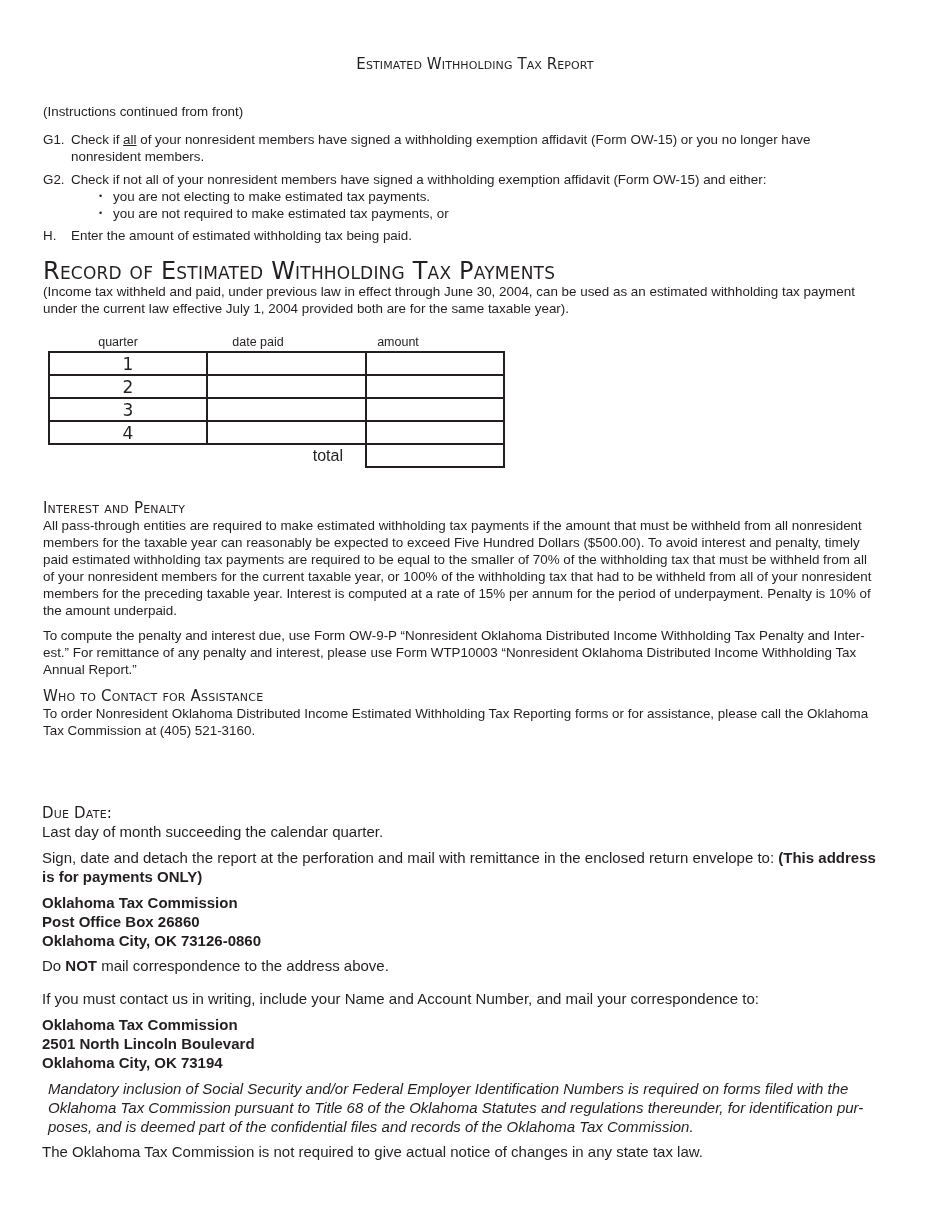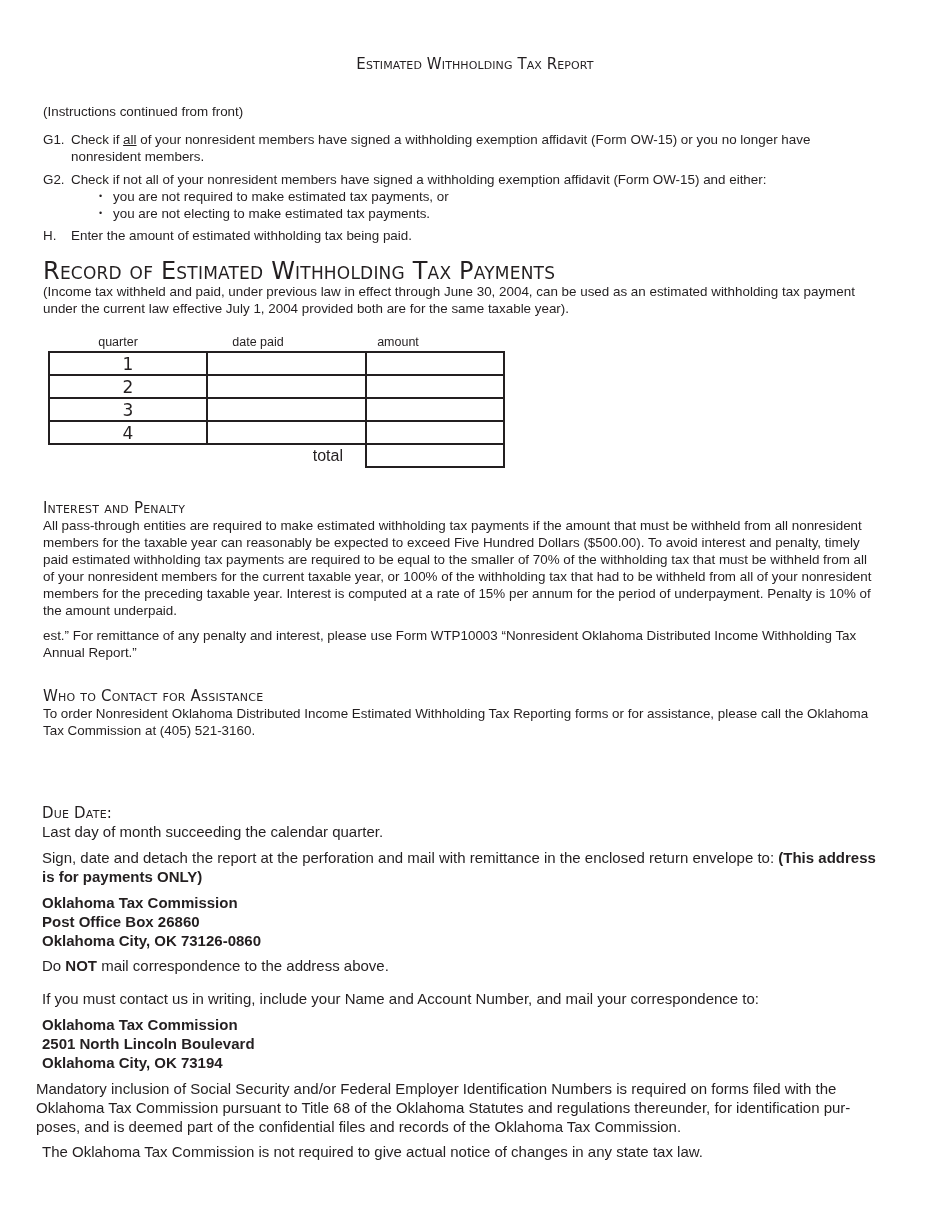--- a/index.html
+++ b/index.html
@@ -45,22 +45,22 @@
 
 <div class="abs body13" style="left:43px; top:103px;">(Instructions continued from front)</div>
 
 <div class="abs body13" style="left:43px; top:131px; width:880px;">
   <div><span class="label">G1.</span><span>Check if </span><u>all</u><span> of your nonresident members have signed a withholding exemption affidavit (Form OW-15) or you no longer have</span></div>
   <div class="indent">nonresident members.</div>
 </div>
 
 <div class="abs body13" style="left:43px; top:171px; width:880px;">
   <div><span class="label">G2.</span><span>Check if not all of your nonresident members have signed a withholding exemption affidavit (Form OW-15) and either:</span></div>
+  <div class="bullet"><span>you are not electing to make estimated tax payments.</span></div>
   <div class="bullet"><span>you are not required to make estimated tax payments, or</span></div>
-  <div class="bullet"><span>you are not electing to make estimated tax payments.</span></div>
 </div>
 
 <div class="abs body13" style="left:43px; top:227px; width:880px;">
   <span class="label">H.</span><span>Enter the amount of estimated withholding tax being paid.</span>
 </div>
 
 <div class="abs sec-head big" style="left:43px; top:260px;">Record of Estimated Withholding Tax Payments</div>
 <div class="abs body13" style="left:43px; top:283px; width:880px;">
   <div>(Income tax withheld and paid, under previous law in effect through June 30, 2004, can be used as an estimated withholding tax payment</div>
   <div>under the current law effective July 1, 2004 provided both are for the same taxable year).</div>
@@ -103,20 +103,21 @@
 <div class="abs sec-head mid" style="left:43px; top:499px;">Interest and Penalty</div>
 <div class="abs body13" style="left:43px; top:517px; width:880px;">
   <div>All pass-through entities are required to make estimated withholding tax payments if the amount that must be withheld from all nonresident</div>
   <div>members for the taxable year can reasonably be expected to exceed Five Hundred Dollars ($500.00). To avoid interest and penalty, timely</div>
   <div>paid estimated withholding tax payments are required to be equal to the smaller of 70% of the withholding tax that must be withheld from all</div>
   <div>of your nonresident members for the current taxable year, or 100% of the withholding tax that had to be withheld from all of your nonresident</div>
   <div>members for the preceding taxable year. Interest is computed at a rate of 15% per annum for the period of underpayment. Penalty is 10% of</div>
   <div>the amount underpaid.</div>
 </div>
 <div class="abs body13" style="left:43px; top:627px; width:880px;">
+  <div>To compute the penalty and interest due, use Form OW-9-P “Nonresident Oklahoma Distributed Income Withholding Tax Penalty and Inter-</div>
   <div>est.” For remittance of any penalty and interest, please use Form WTP10003 “Nonresident Oklahoma Distributed Income Withholding Tax</div>
   <div>Annual Report.”</div>
 </div>
 
 <div class="abs sec-head mid" style="left:43px; top:687px;">Who to Contact for Assistance</div>
 <div class="abs body13" style="left:43px; top:705px; width:880px;">
   <div>To order Nonresident Oklahoma Distributed Income Estimated Withholding Tax Reporting forms or for assistance, please call the Oklahoma</div>
   <div>Tax Commission at (405) 521-3160.</div>
 </div>
 
@@ -138,19 +139,19 @@
 </div>
 
 <div class="abs body15" style="left:42px; top:989px;">If you must contact us in writing, include your Name and Account Number, and mail your correspondence to:</div>
 
 <div class="abs body15" style="left:42px; top:1015px; font-weight:bold;">
   <div>Oklahoma Tax Commission</div>
   <div>2501 North Lincoln Boulevard</div>
   <div>Oklahoma City, OK 73194</div>
 </div>
 
-<div class="abs body15" style="left:36px; top:1079px; width:880px;">
+<div class="abs body15" style="left:48px; top:1079px; width:880px;font-style:italic;">
   <div>Mandatory inclusion of Social Security and/or Federal Employer Identification Numbers is required on forms filed with the</div>
   <div>Oklahoma Tax Commission pursuant to Title 68 of the Oklahoma Statutes and regulations thereunder, for identification pur-</div>
   <div>poses, and is deemed part of the confidential files and records of the Oklahoma  Tax Commission.</div>
 </div>
 
 <div class="abs body15" style="left:42px; top:1142px;">The Oklahoma Tax Commission is not required to give actual notice of changes in any state tax law.</div>
 
 </body></html>

